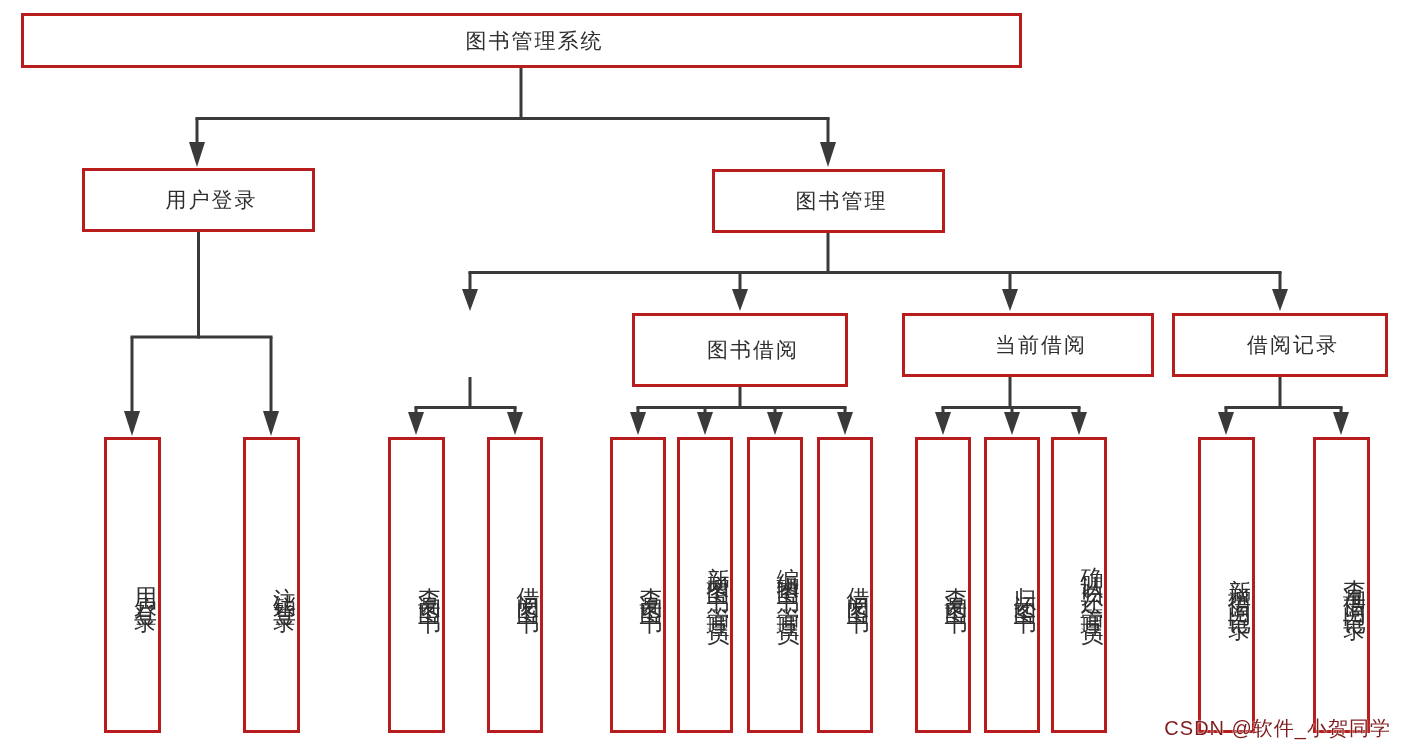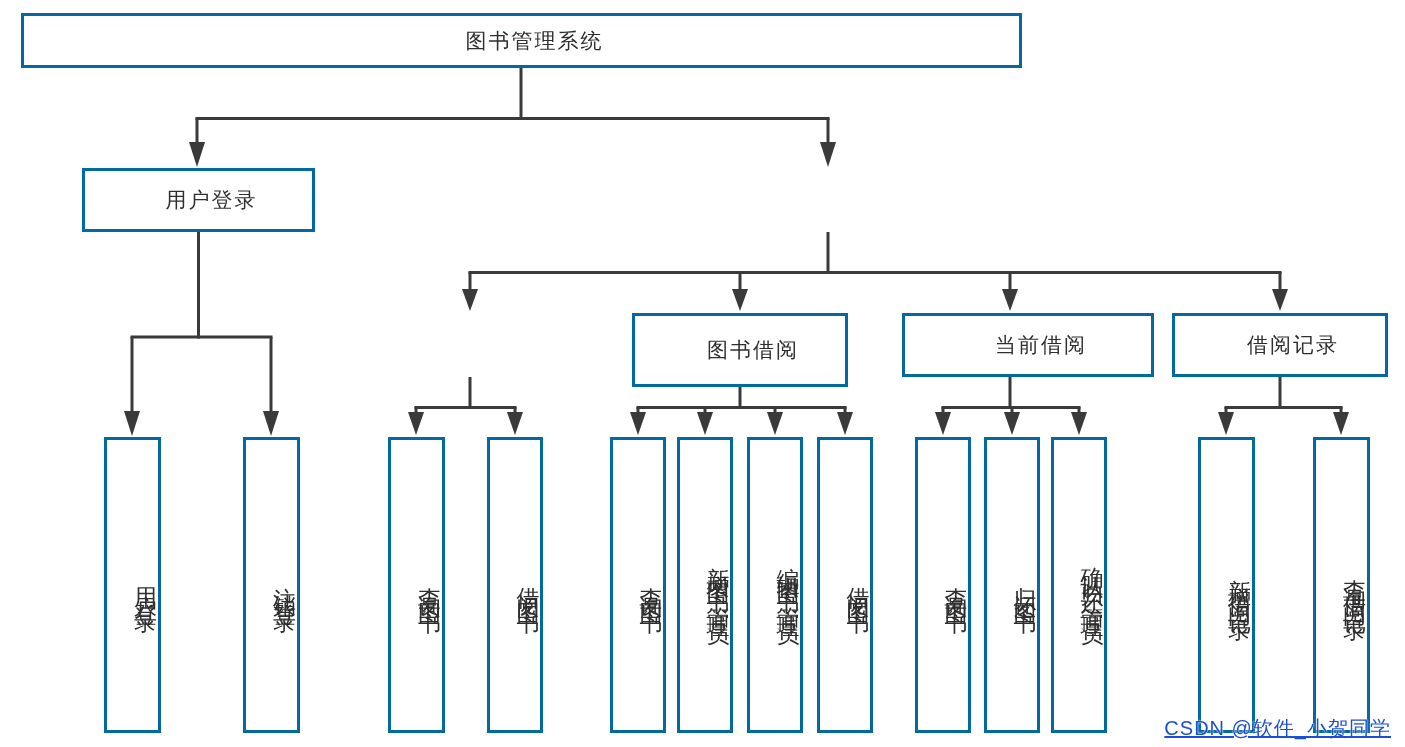--- a/index.html
+++ b/index.html
@@ -11,21 +11,21 @@
     position: relative;
     width: 1405px;
     height: 747px;
     background: #ffffff;
     font-family: "Liberation Sans", sans-serif;
     overflow: hidden;
   }
   .node {
     position: absolute;
     box-sizing: border-box;
-    border: 3px solid #0369a1;
+    border: 3px solid #b91c1c;
     background: #ffffff;
     color: #2e2e2e;
     display: flex;
     align-items: center;
     justify-content: center;
     text-align: center;
     padding-left: 26px;
   }
   .node.hbox {
     font-size: 21px;
@@ -54,25 +54,24 @@
   }
   .connectors polygon.arrow {
     fill: #3a3a3a;
     stroke: none;
   }
   .watermark {
     position: absolute;
     right: 14px;
     top: 715px;
     font-size: 20px;
-    color: #1d4ed8;
+    color: #7f1d1d;
     letter-spacing: 1px;
     white-space: nowrap;
     text-shadow: 0 0 2px #ffffff, 0 0 1px #ffffff;
-    text-decoration: underline;
   }
 </style>
 </head>
 <body>
 
 <div class="canvas">
 
   <svg class="connectors" viewBox="0 0 1405 747" xmlns="http://www.w3.org/2000/svg">
 
     <g>
@@ -149,20 +148,23 @@
     </g>
   </svg>
 
   <div class="node hbox" style="left:21px; top:13px; width:1001px; height:55px;">
     <span>图书管理系统</span>
   </div>
 
   <div class="node hbox" style="left:82px; top:168px; width:233px; height:64px;">
     <span>用户登录</span>
   </div>
+  <div class="node hbox" style="left:712px; top:169px; width:233px; height:64px;">
+    <span>图书管理</span>
+  </div>
 
   <div class="node hbox" style="left:632px; top:313px; width:216px; height:74px;">
     <span>图书借阅</span>
   </div>
   <div class="node hbox" style="left:902px; top:313px; width:252px; height:64px;">
     <span>当前借阅</span>
   </div>
   <div class="node hbox" style="left:1172px; top:313px; width:216px; height:64px;">
     <span>借阅记录</span>
   </div>

